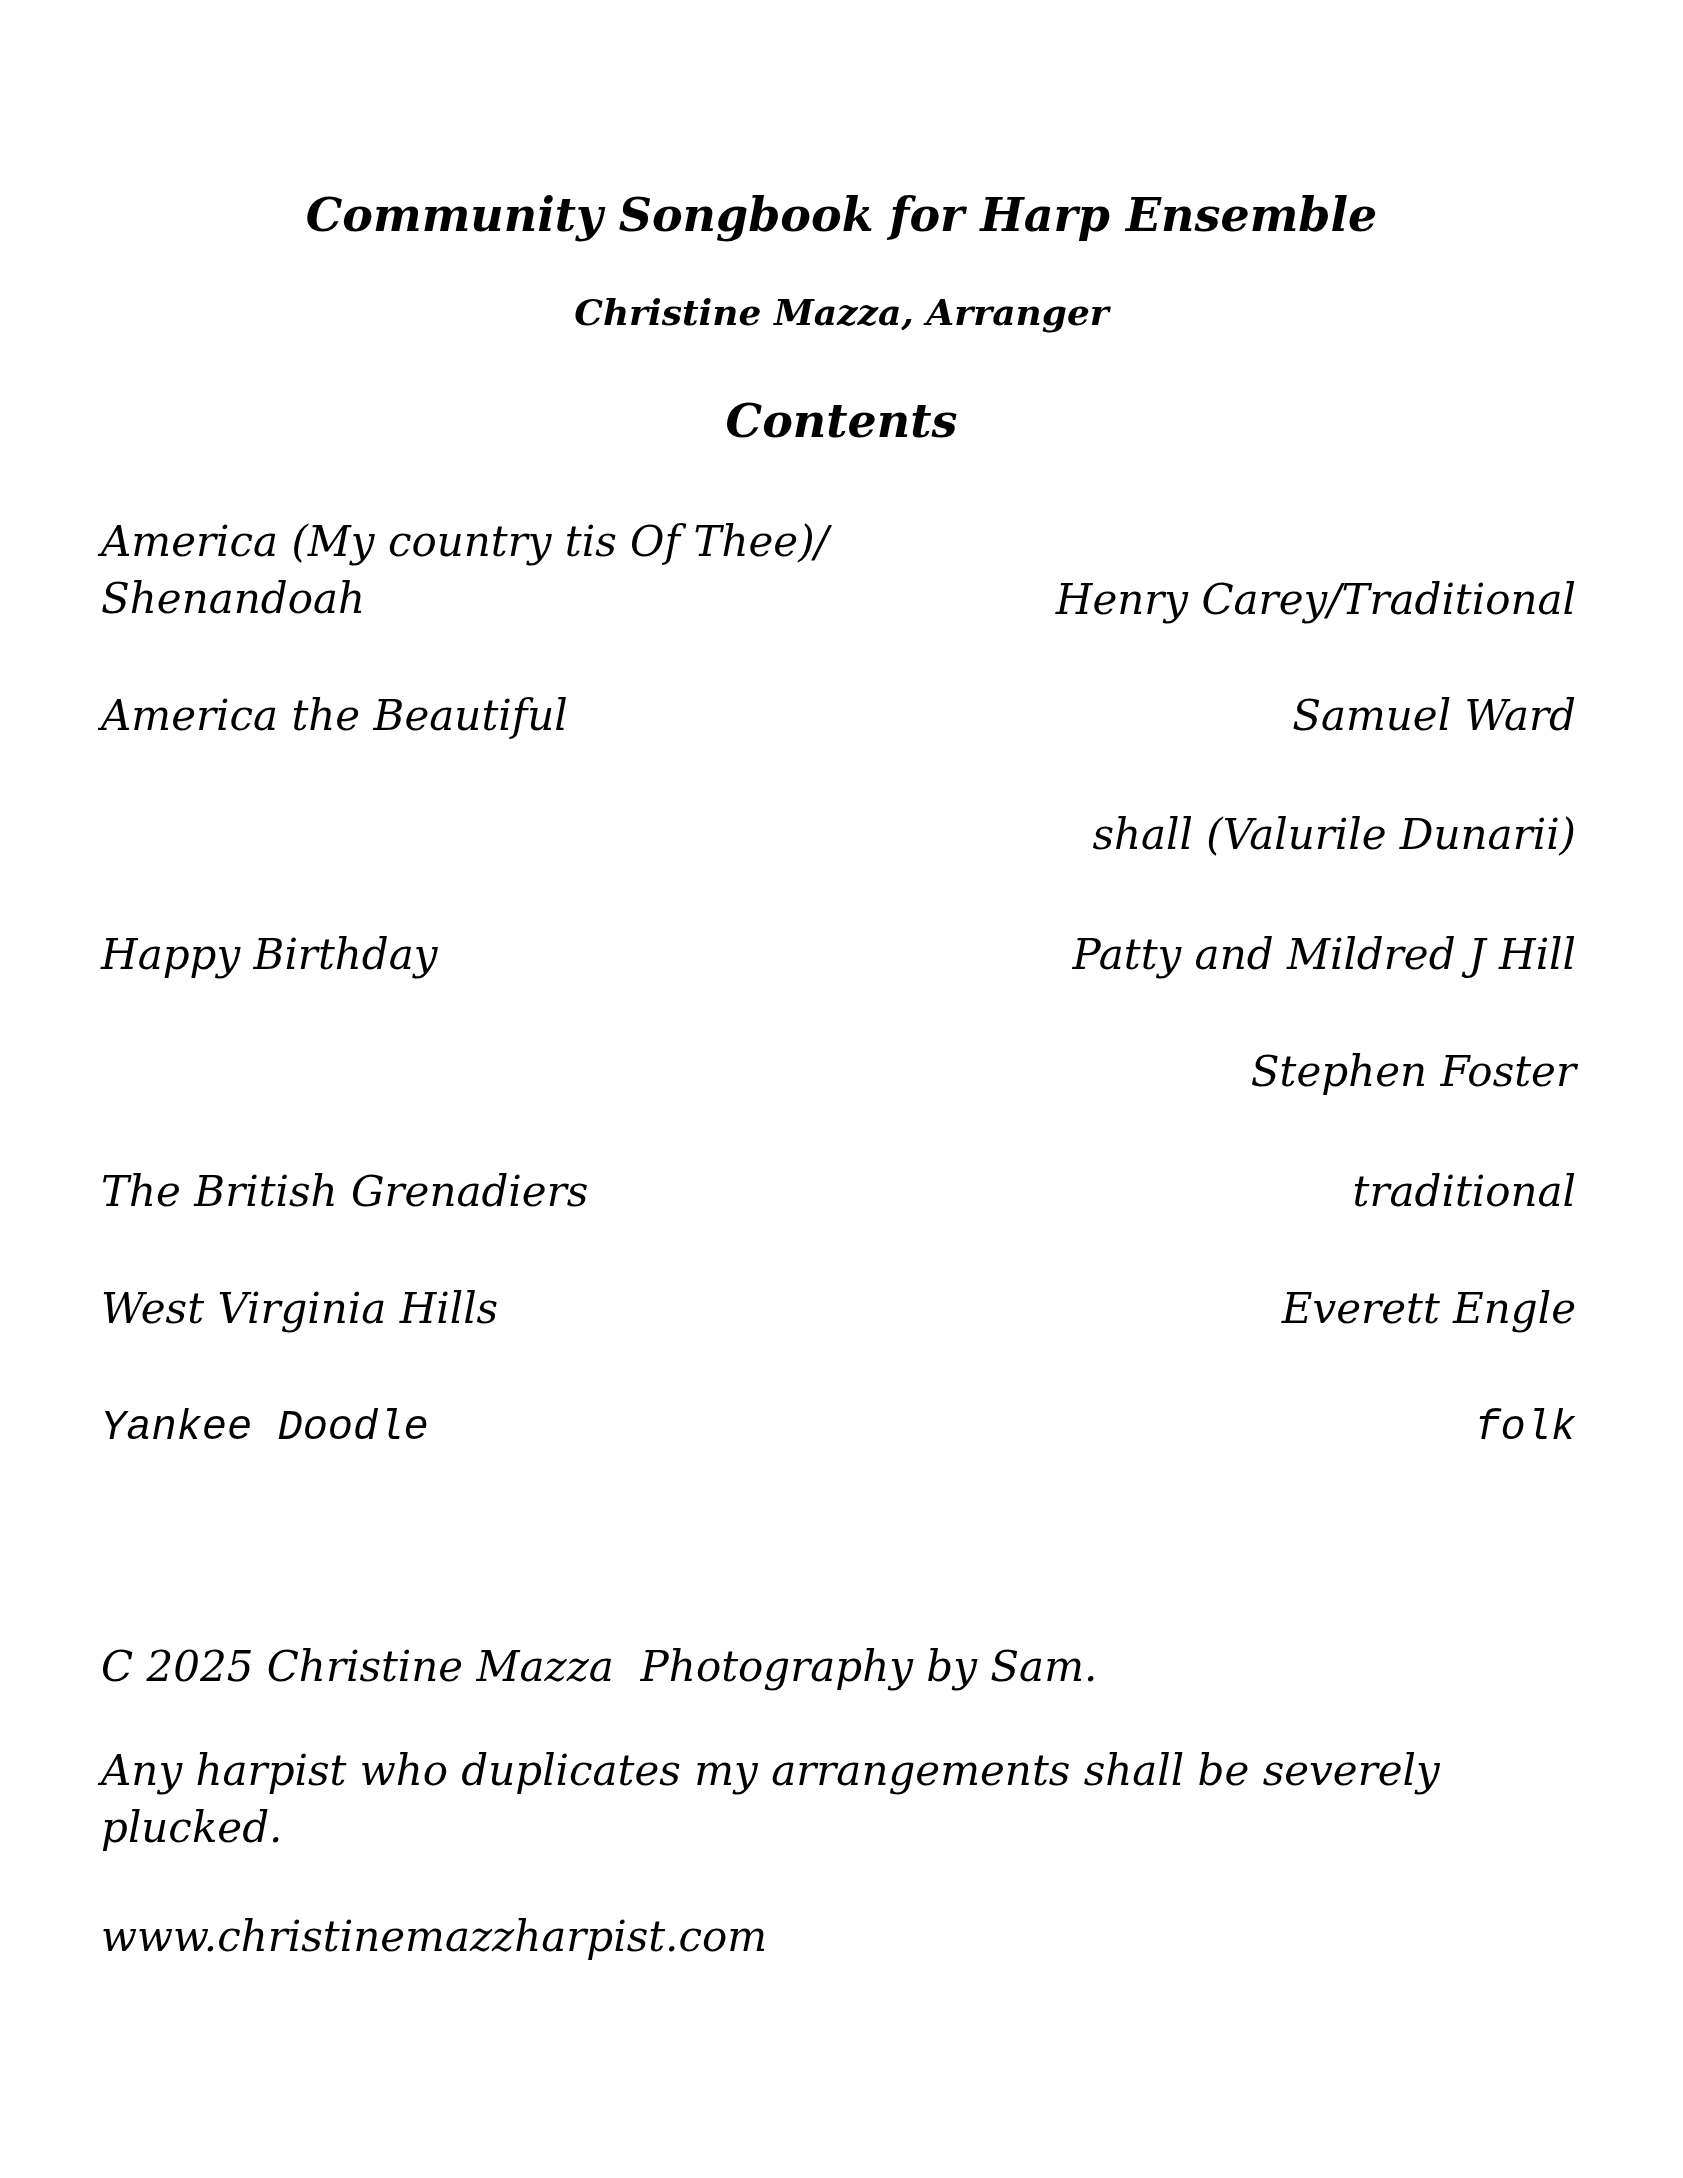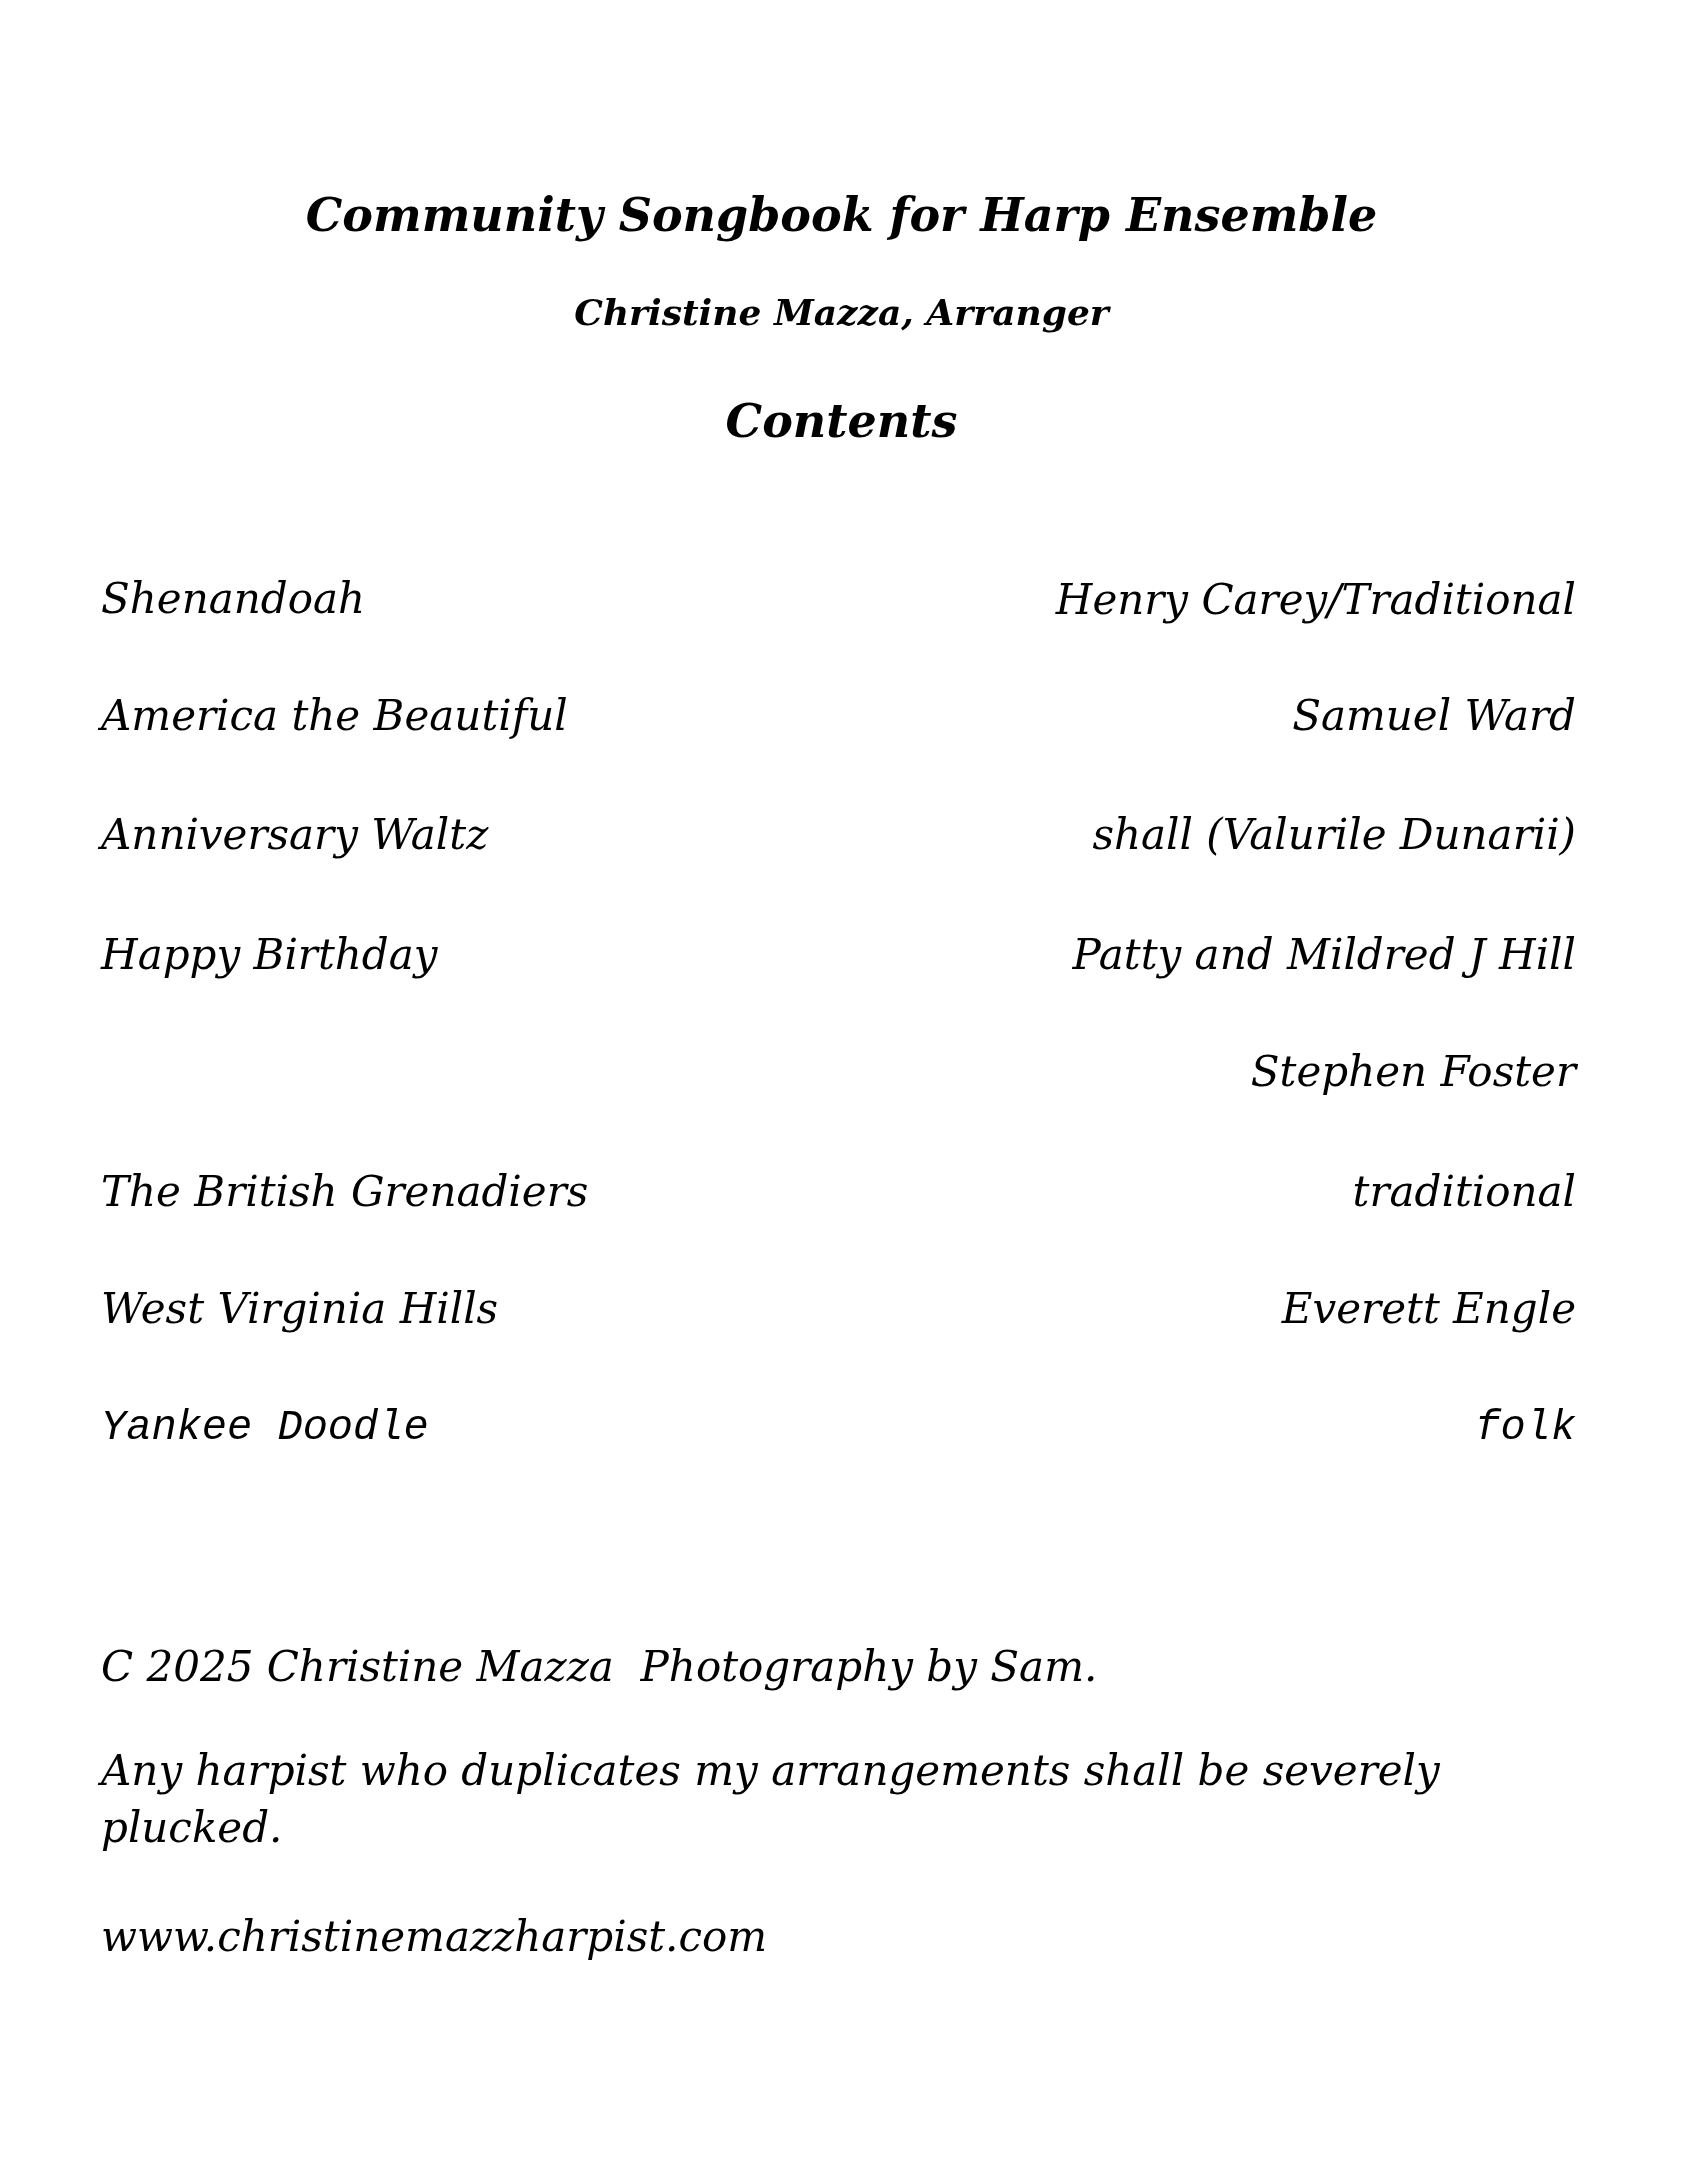--- a/index.html
+++ b/index.html
@@ -16,29 +16,28 @@
 </style>
 </head>
 <body>
 
 <div class="center title">Community Songbook for Harp Ensemble</div>
 <div class="center subtitle">Christine Mazza, Arranger</div>
 <div class="center contents">Contents</div>
 
 <div>
   <div class="row" style="top:513px;height:115px;">
-    <div class="song"><br><span>Shenandoah</span></div>
+    <div class="song"><span>America (My country tis Of Thee)/</span><br><span>Shenandoah</span></div>
     <div class="composer">Henry Carey/Traditional</div>
   </div>
   <div class="row" style="top:687px;height:57px;">
     <div class="song">America the Beautiful</div>
     <div class="composer">Samuel Ward</div>
   </div>
   <div class="row" style="top:806px;height:57px;">
-    <div class="song">Anniversary Waltz</div>
     <div class="composer">shall (Valurile Dunarii)</div>
   </div>
   <div class="row" style="top:926px;height:57px;">
     <div class="song">Happy Birthday</div>
     <div class="composer">Patty and Mildred J Hill</div>
   </div>
   <div class="row" style="top:1043px;height:57px;">
     <div class="composer">Stephen Foster</div>
   </div>
   <div class="row" style="top:1163px;height:57px;">

